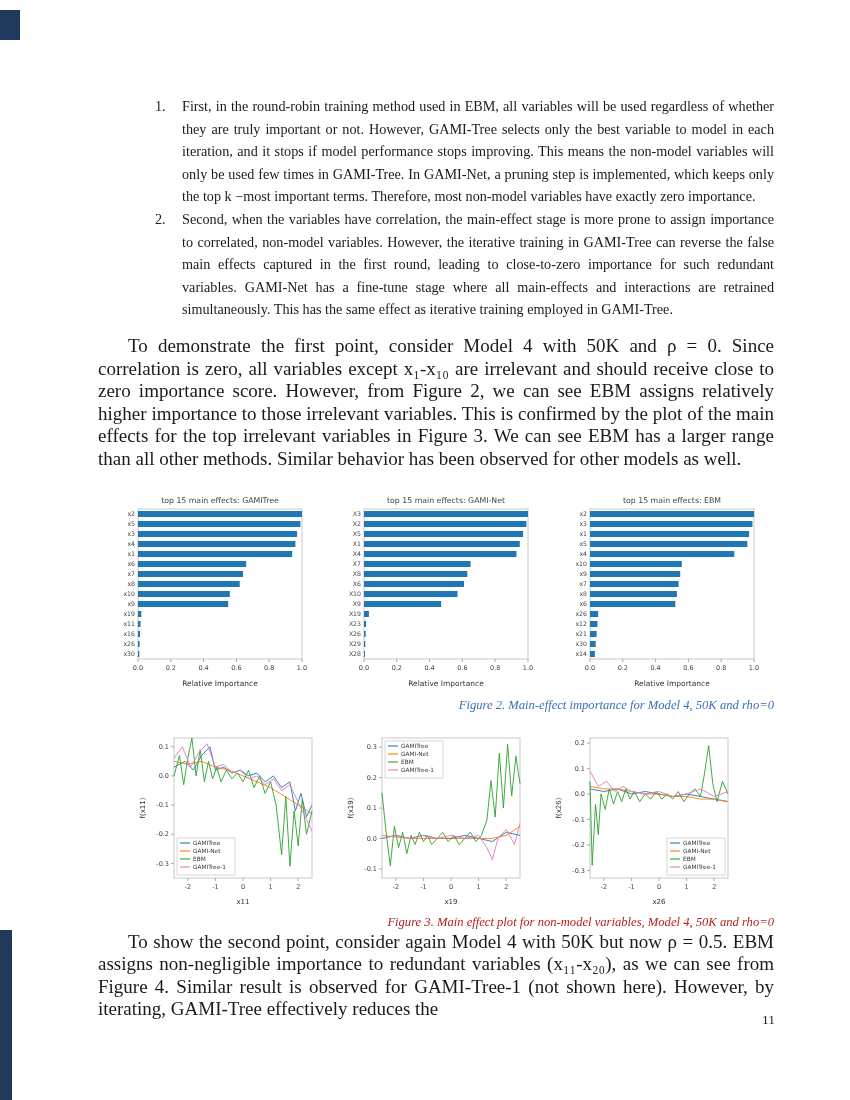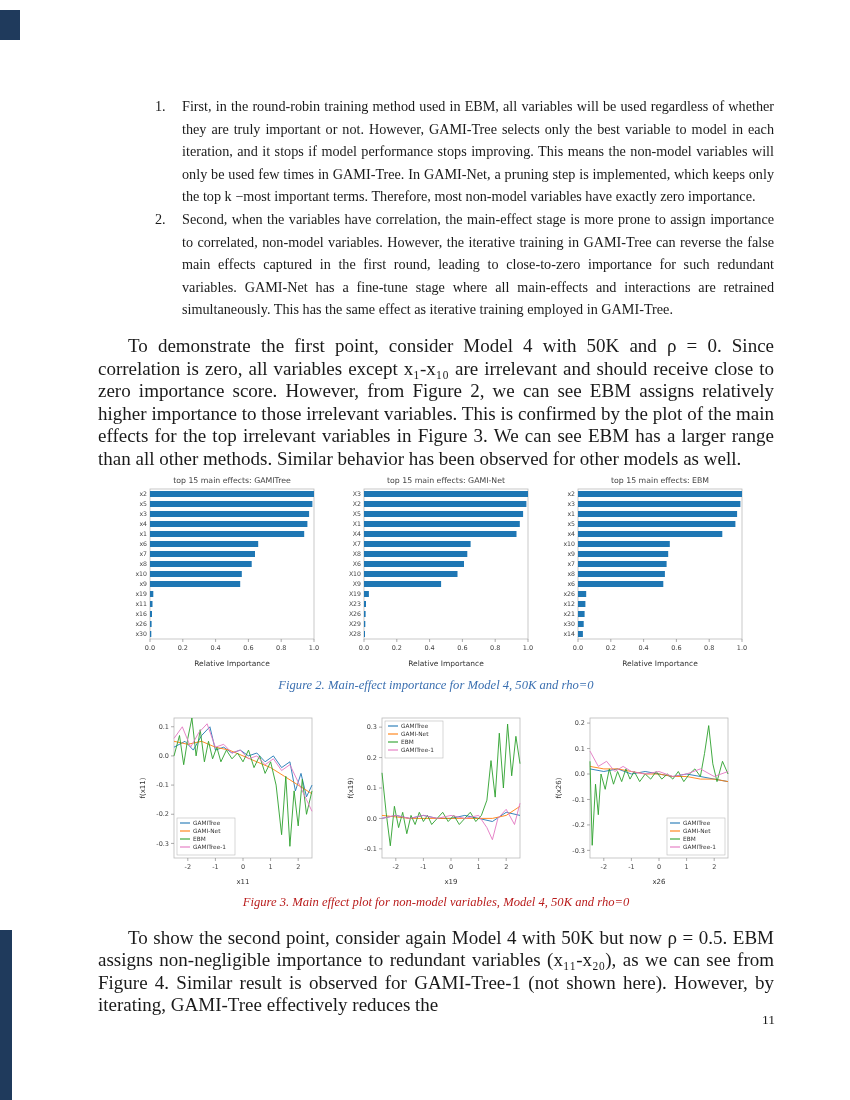--- a/index.html
+++ b/index.html
@@ -8,27 +8,27 @@
   .edge-mark{position:absolute;left:0;background:#1f3a5c;}
   .edge-top{top:10px;width:20px;height:30px;}
   .edge-bottom{top:930px;width:12px;height:170px;}
   .content{position:absolute;left:98px;top:0;width:676px;}
   .list{margin-top:95px;padding-left:57px;}
   .li{display:flex;font-size:14.2px;line-height:22.6px;text-align:justify;}
   .li-num{width:27px;flex:none;}
   .li-text{flex:1;}
   .para{margin:0;font-size:19px;line-height:22.6px;text-align:justify;text-indent:30px;}
   .p1{margin-top:14px;}
-  .p2{margin-top:16px;}
+  .p2{}
   .fig-row{display:flex;justify-content:center;align-items:flex-start;}
-  .fig2-row{gap:10px;}
+  .fig2-row{margin-top:20px;gap:22px;}
   .fig3-row{margin-top:14px;gap:24px;}
   .barchart{width:204px;height:200px;}
   .linechart{width:184px;height:180px;}
-  .caption{margin:6px 0 0 0;text-align:center;font-style:italic;font-size:12.6px;line-height:17px;}
+  .caption{margin:6px 0 0 0;text-align:right;font-style:italic;font-size:12.6px;line-height:17px;}
   .page-number{position:absolute;right:75px;top:1012px;font-size:13.5px;}
 </style>
 </head>
 <body>
 
 <div class="sheet">
   <div class="edge-mark edge-top" style="background: rgb(31, 58, 92);"></div>
   <div class="edge-mark edge-bottom" style="background: rgb(31, 58, 92);"></div>
 
   <div class="content">

